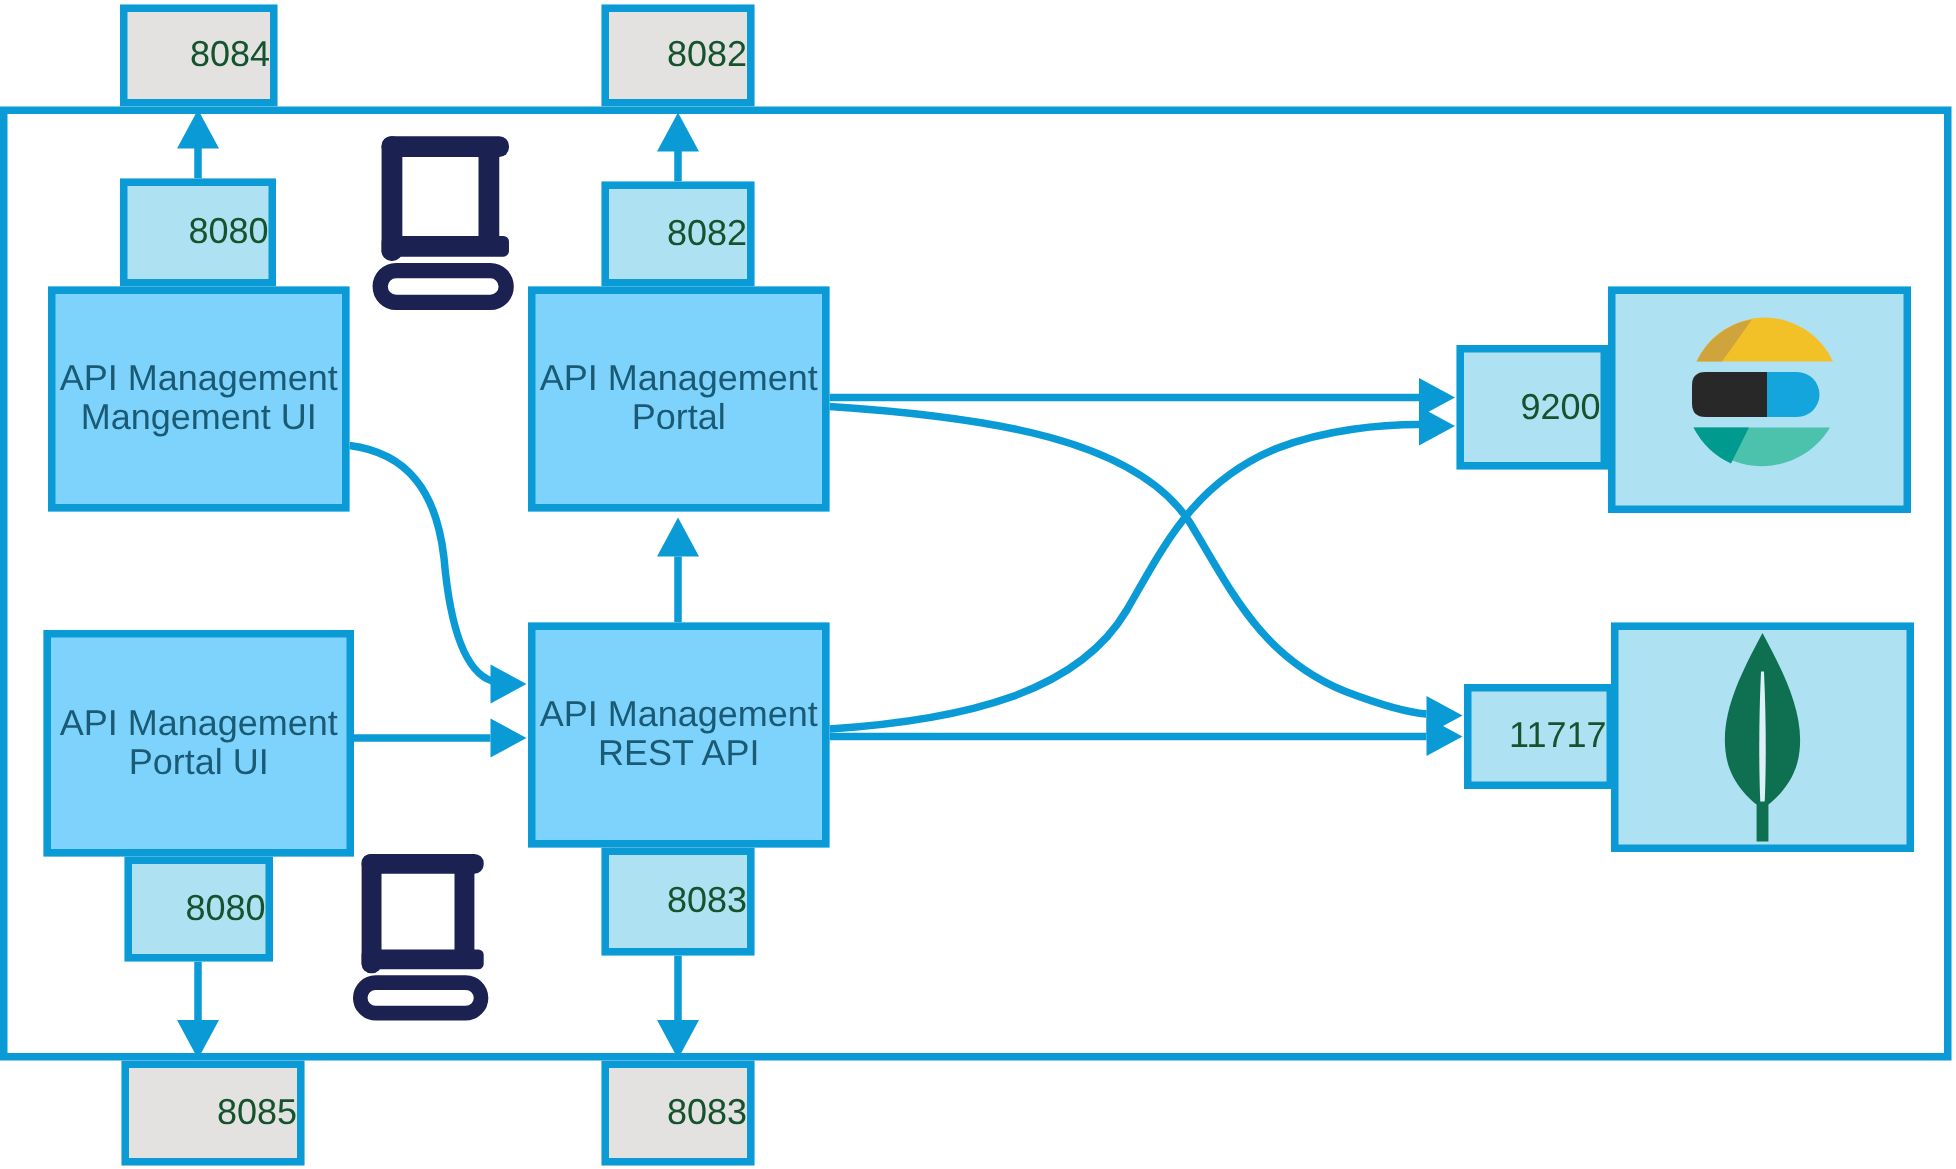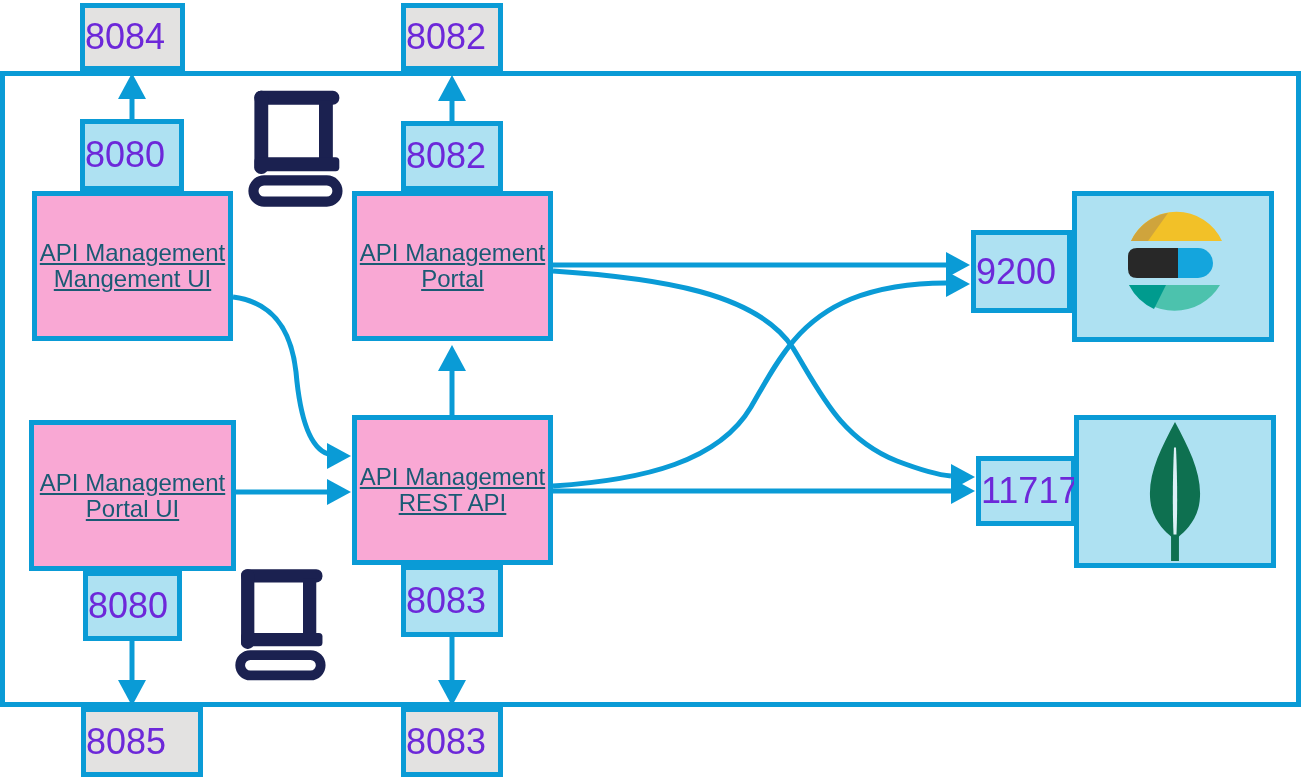--- a/index.html
+++ b/index.html
@@ -6,28 +6,28 @@
   #stage{
     position:relative;width:1304px;height:779px;background:#ffffff;overflow:hidden;
     font-family:"Liberation Sans", sans-serif;
   }
   .abs{position:absolute;box-sizing:border-box;}
   #boundary{
     left:0;top:71px;width:1301px;height:636px;
     border:5px solid #0a9bd6;background:transparent;
   }
   .node{
-    border:5px solid #0a9bd6;background:#f9a8d4;
+    border:5px solid #0a9bd6;background:#7dd3fc;
     display:flex;flex-direction:column;align-items:center;justify-content:center;
-    text-align:center;color:#1a5a74;font-size:24px;line-height:26px;text-decoration:underline;
+    text-align:center;color:#1a5a74;font-size:24px;line-height:26px;
   }
   .port{
     border:5px solid #0a9bd6;background:#aee1f2;
-    display:flex;align-items:center;justify-content:flex-start;
-    color:#6d28d9;font-size:36px;
+    display:flex;align-items:center;justify-content:flex-end;
+    color:#14532d;font-size:24px;
   }
   .port.host{background:#e3e2e1;}
   .logo-box{
     border:5px solid #0a9bd6;background:#aee1f2;
     display:flex;align-items:center;justify-content:center;
   }
   svg{display:block;}
   #connectors{left:0;top:0;width:1304px;height:779px;pointer-events:none;}
 </style>
 </head>

